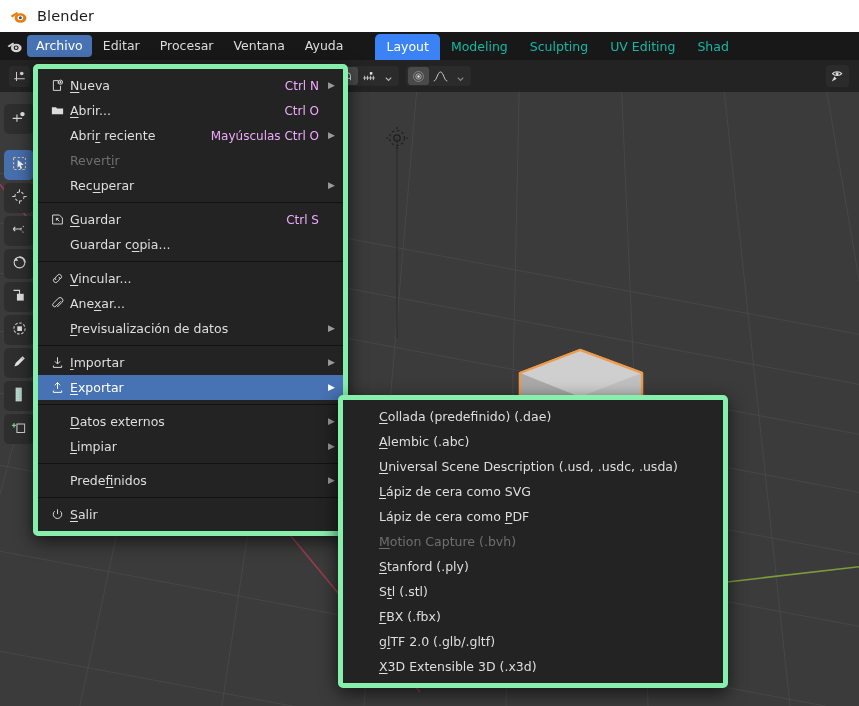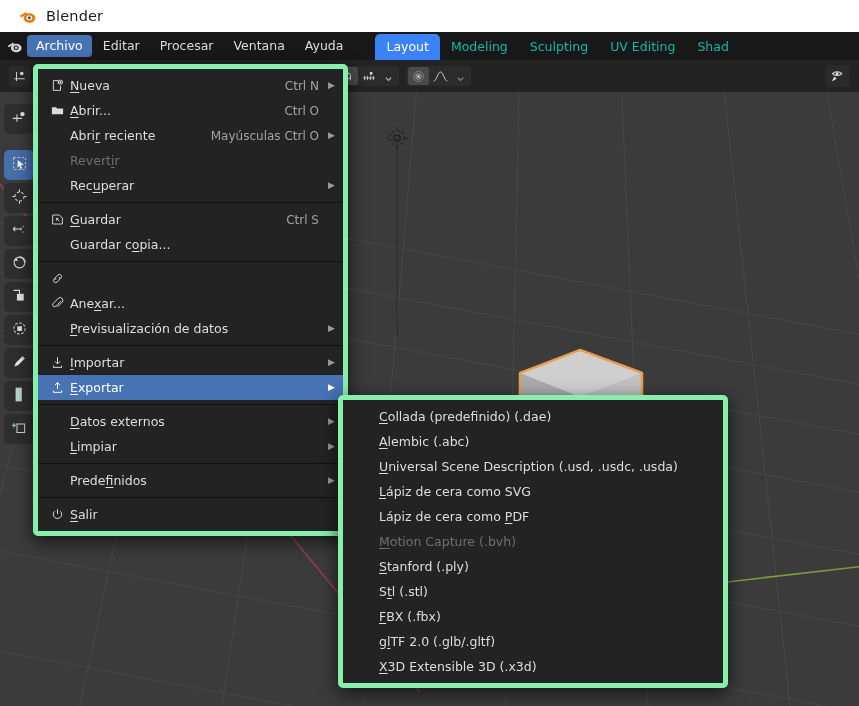--- a/index.html
+++ b/index.html
@@ -19,21 +19,21 @@
   }
 
   
   #titlebar {
     position: absolute;
     left: 0; top: 0;
     width: 859px; height: 32px;
     background: #ffffff;
     display: flex;
     align-items: center;
-    padding-left: 18px;
+    padding-left: 9px;
     box-sizing: border-box;
   }
   #titlebar .app-title {
     color: #1b1b1b;
     font-size: 14.5px;
     margin-left: 9px;
     letter-spacing: .15px;
   }
   .blender-logo {
     width: 19px; height: 19px;
@@ -225,21 +225,21 @@
   .mrow .mlabel {
     flex: 1;
     color: #dedede;
     font-size: 12.5px;
     white-space: nowrap;
     overflow: hidden;
   }
   .mrow.disabled .mlabel { color: #6f6f6f; }
   .mrow.highlight .mlabel { color: #ffffff; }
   .mrow .mshort {
-    color: #a3a3a3;
+    color: #f0abfc;
     font-size: 12px;
     white-space: nowrap;
     padding-left: 14px;
   }
   .mrow .marrow {
     width: 12px;
     min-width: 12px;
     text-align: right;
     color: #9b9b9b;
     font-size: 9px;
@@ -600,20 +600,21 @@
 
   <div class="msep"></div>
 
   <div class="mrow">
     <span class="micon">
       <svg width="15" height="15" viewBox="0 0 20 20" fill="none" stroke="#dcdcdc" stroke-width="1.3">
         <path d="M8 12 a3 3 0 0 1 0-4.2 L10.6 5.2 a3 3 0 0 1 4.2 4.2 L13.4 10.8"></path>
         <path d="M12 8 a3 3 0 0 1 0 4.2 L9.4 14.8 a3 3 0 0 1-4.2-4.2 L6.6 9.2"></path>
       </svg>
     </span>
+    <span class="mlabel"><span class="underline">V</span>incular...</span>
     <span class="marrow hidden">▶</span>
   </div>
 
   <div class="mrow">
     <span class="micon">
       <svg width="15" height="15" viewBox="0 0 20 20" fill="none" stroke="#dcdcdc" stroke-width="1.3">
         <path d="M14.5 7 L8 13.5 a2.6 2.6 0 0 1-3.7-3.7 L11 3.2 a3.6 3.6 0 0 1 5.1 5.1 L9.6 14.8"></path>
       </svg>
     </span>
     <span class="mlabel">Ane<span class="underline">x</span>ar...</span>

